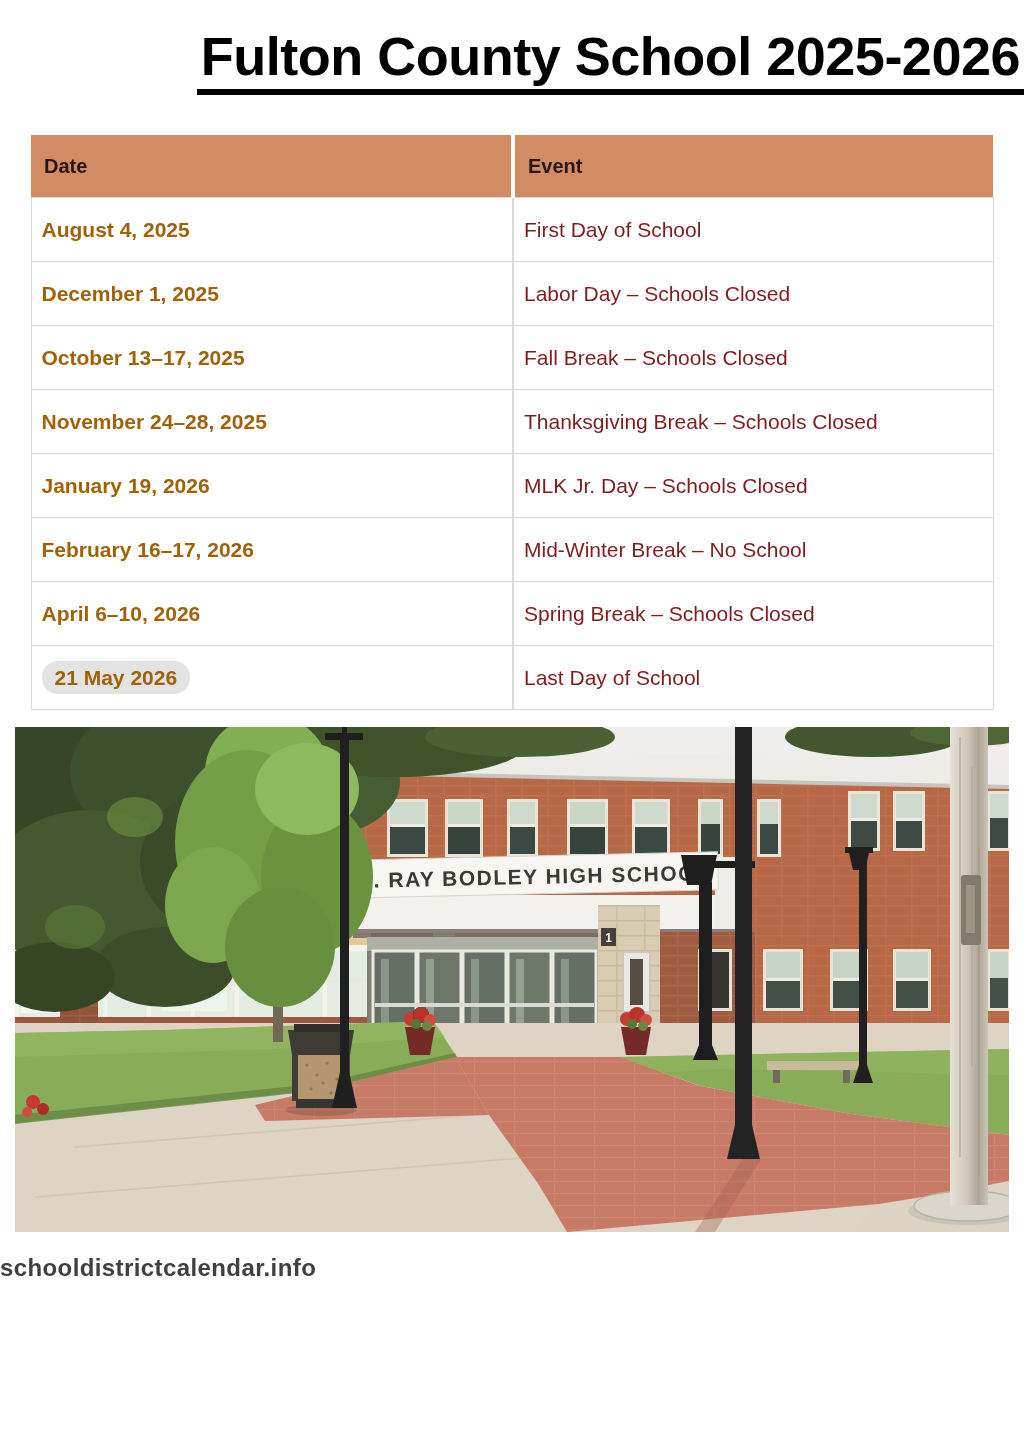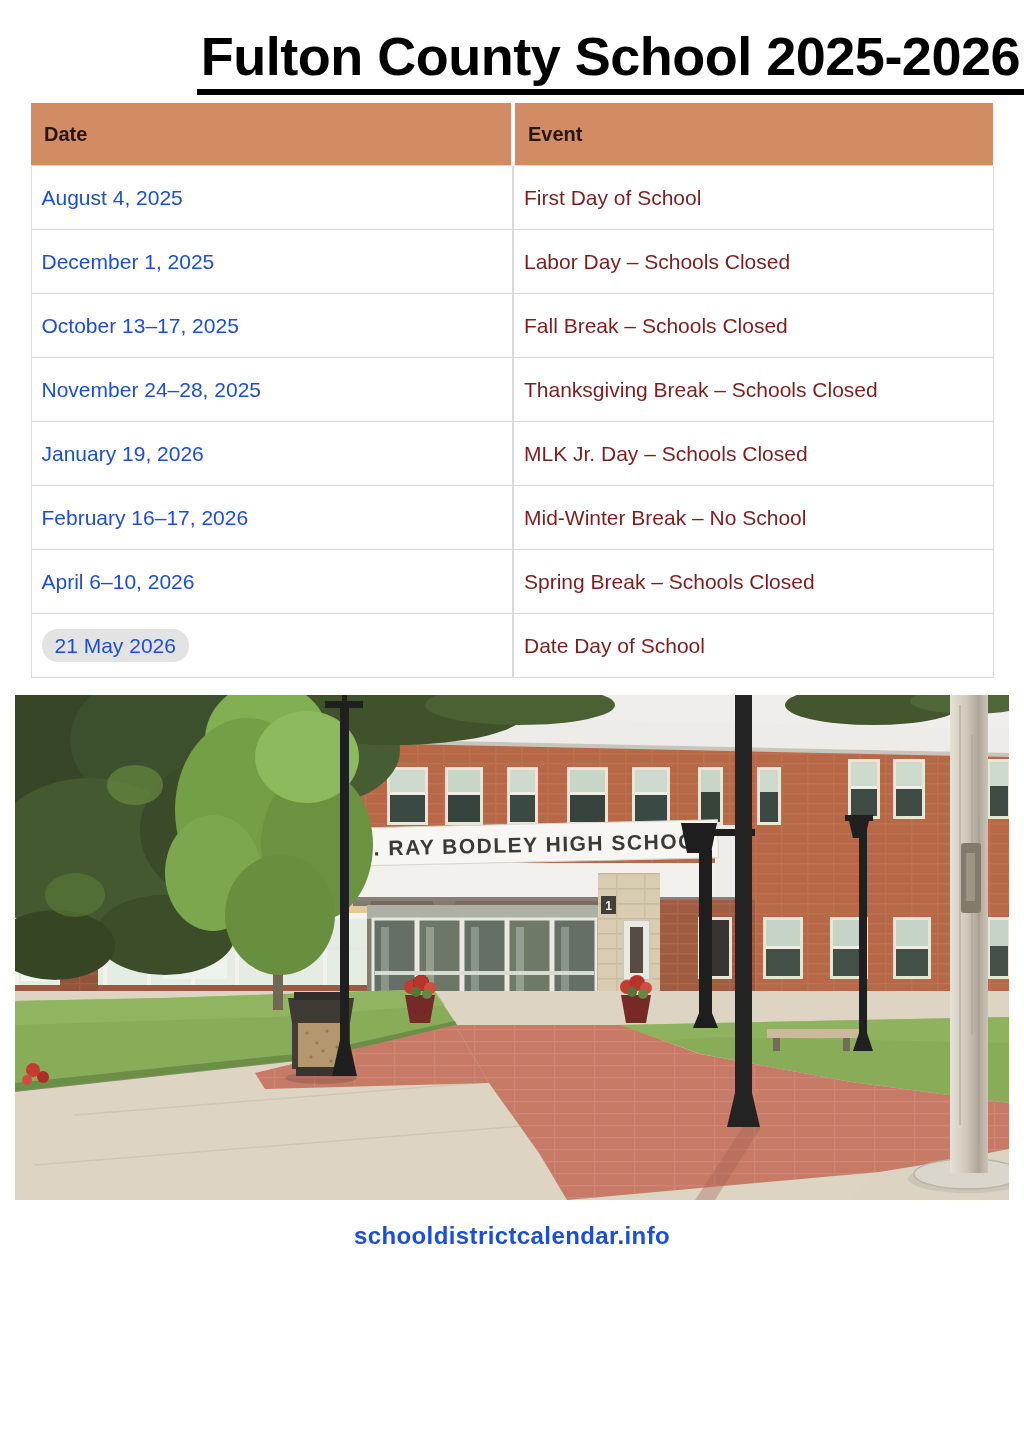--- a/index.html
+++ b/index.html
@@ -12,47 +12,47 @@
     font-family:"Liberation Sans", sans-serif;color:#111;
     position:relative;overflow:hidden;
   }
   .title-wrap{ text-align:right; padding-top:26px; }
   .title-wrap h1{ margin:0; font-size:54px; line-height:1.12; letter-spacing:-0.5px;}
   .title-wrap h1 span{
     display:inline-block; font-weight:800; color:var(--title-color);
     border-bottom:6px solid #000; padding:0 4px 3px 4px;
   }
   table.calendar{
-    width:962px; margin:8px auto 0 auto;
+    width:962px; margin:40px auto 0 auto;
     border-collapse:collapse; table-layout:fixed;
     border-bottom:1px solid var(--row-border);
   }
   col.c-date{width:482px;} col.c-event{width:480px;}
   table.calendar th{
     background:var(--header-bg); color:var(--header-text);
     height:62px; text-align:left; font-size:20px; font-weight:700;
     padding:0 10px 0 13px; vertical-align:middle;
   }
   th.event-h{ border-left:4px solid #ffffff; }
   table.calendar td{
     height:63px; vertical-align:middle; font-size:21px;
     border-top:1px solid var(--row-border); background:#fff;
     padding:0 10px 0 10px; white-space:nowrap; overflow:hidden;
   }
-  td.date-cell{ font-weight:400; color:#1d4ed8; border-left:1px solid var(--row-border); }
+  td.date-cell{ font-weight:700; color:#a16207; border-left:1px solid var(--row-border); }
   td.event-cell{ font-weight:400; color:#7f1d1d;
     border-left:2px solid var(--row-border); border-right:1px solid var(--row-border);
     padding-left:11px;
   }
   .pill{ background:var(--pill-bg); border-radius:16px; padding:5px 13px; }
   .photo-frame{ width:994px; height:505px; margin:17px auto 0 auto; position:relative; }
   .photo-frame svg{ display:block; }
   .site-footer{
-    margin-top:22px; text-align:center; font-size:24px; font-weight:800;
-    letter-spacing:0.4px; color:#1d4ed8;
+    margin-top:22px; font-size:24px; font-weight:800;
+    letter-spacing:0.4px; color:#404040;
   }
 </style>
 </head>
 <body>
 
 <div class="title-wrap">
   <h1><span>Fulton County School 2025-2026</span></h1>
 </div>
 
 <table class="calendar">
@@ -90,21 +90,21 @@
       <tr>
         <td class="date-cell"><span>February 16–17, 2026</span></td>
         <td class="event-cell">Mid-Winter Break – No School</td>
       </tr>
       <tr>
         <td class="date-cell"><span>April 6–10, 2026</span></td>
         <td class="event-cell">Spring Break – Schools Closed</td>
       </tr>
       <tr>
         <td class="date-cell"><span class="pill">21 May 2026</span></td>
-        <td class="event-cell">Date Day of School</td>
+        <td class="event-cell">Last Day of School</td>
       </tr>
     </tbody>
 </table>
 
 <div class="photo-frame">
 <svg width="994" height="505" viewBox="0 0 994 505" xmlns="http://www.w3.org/2000/svg">
   <defs>
     <pattern id="brickp" width="26" height="10" patternUnits="userSpaceOnUse">
       <rect width="26" height="10" fill="none"></rect>
       <rect x="0" y="8" width="26" height="1.4" fill="#c87a58"></rect>

